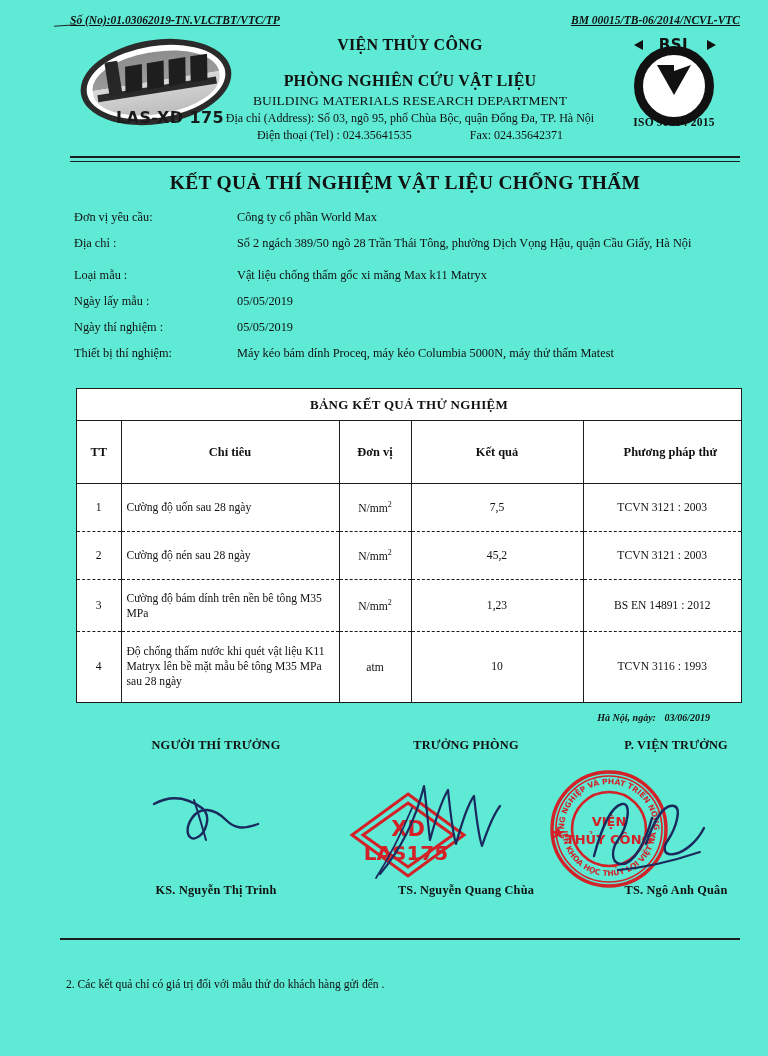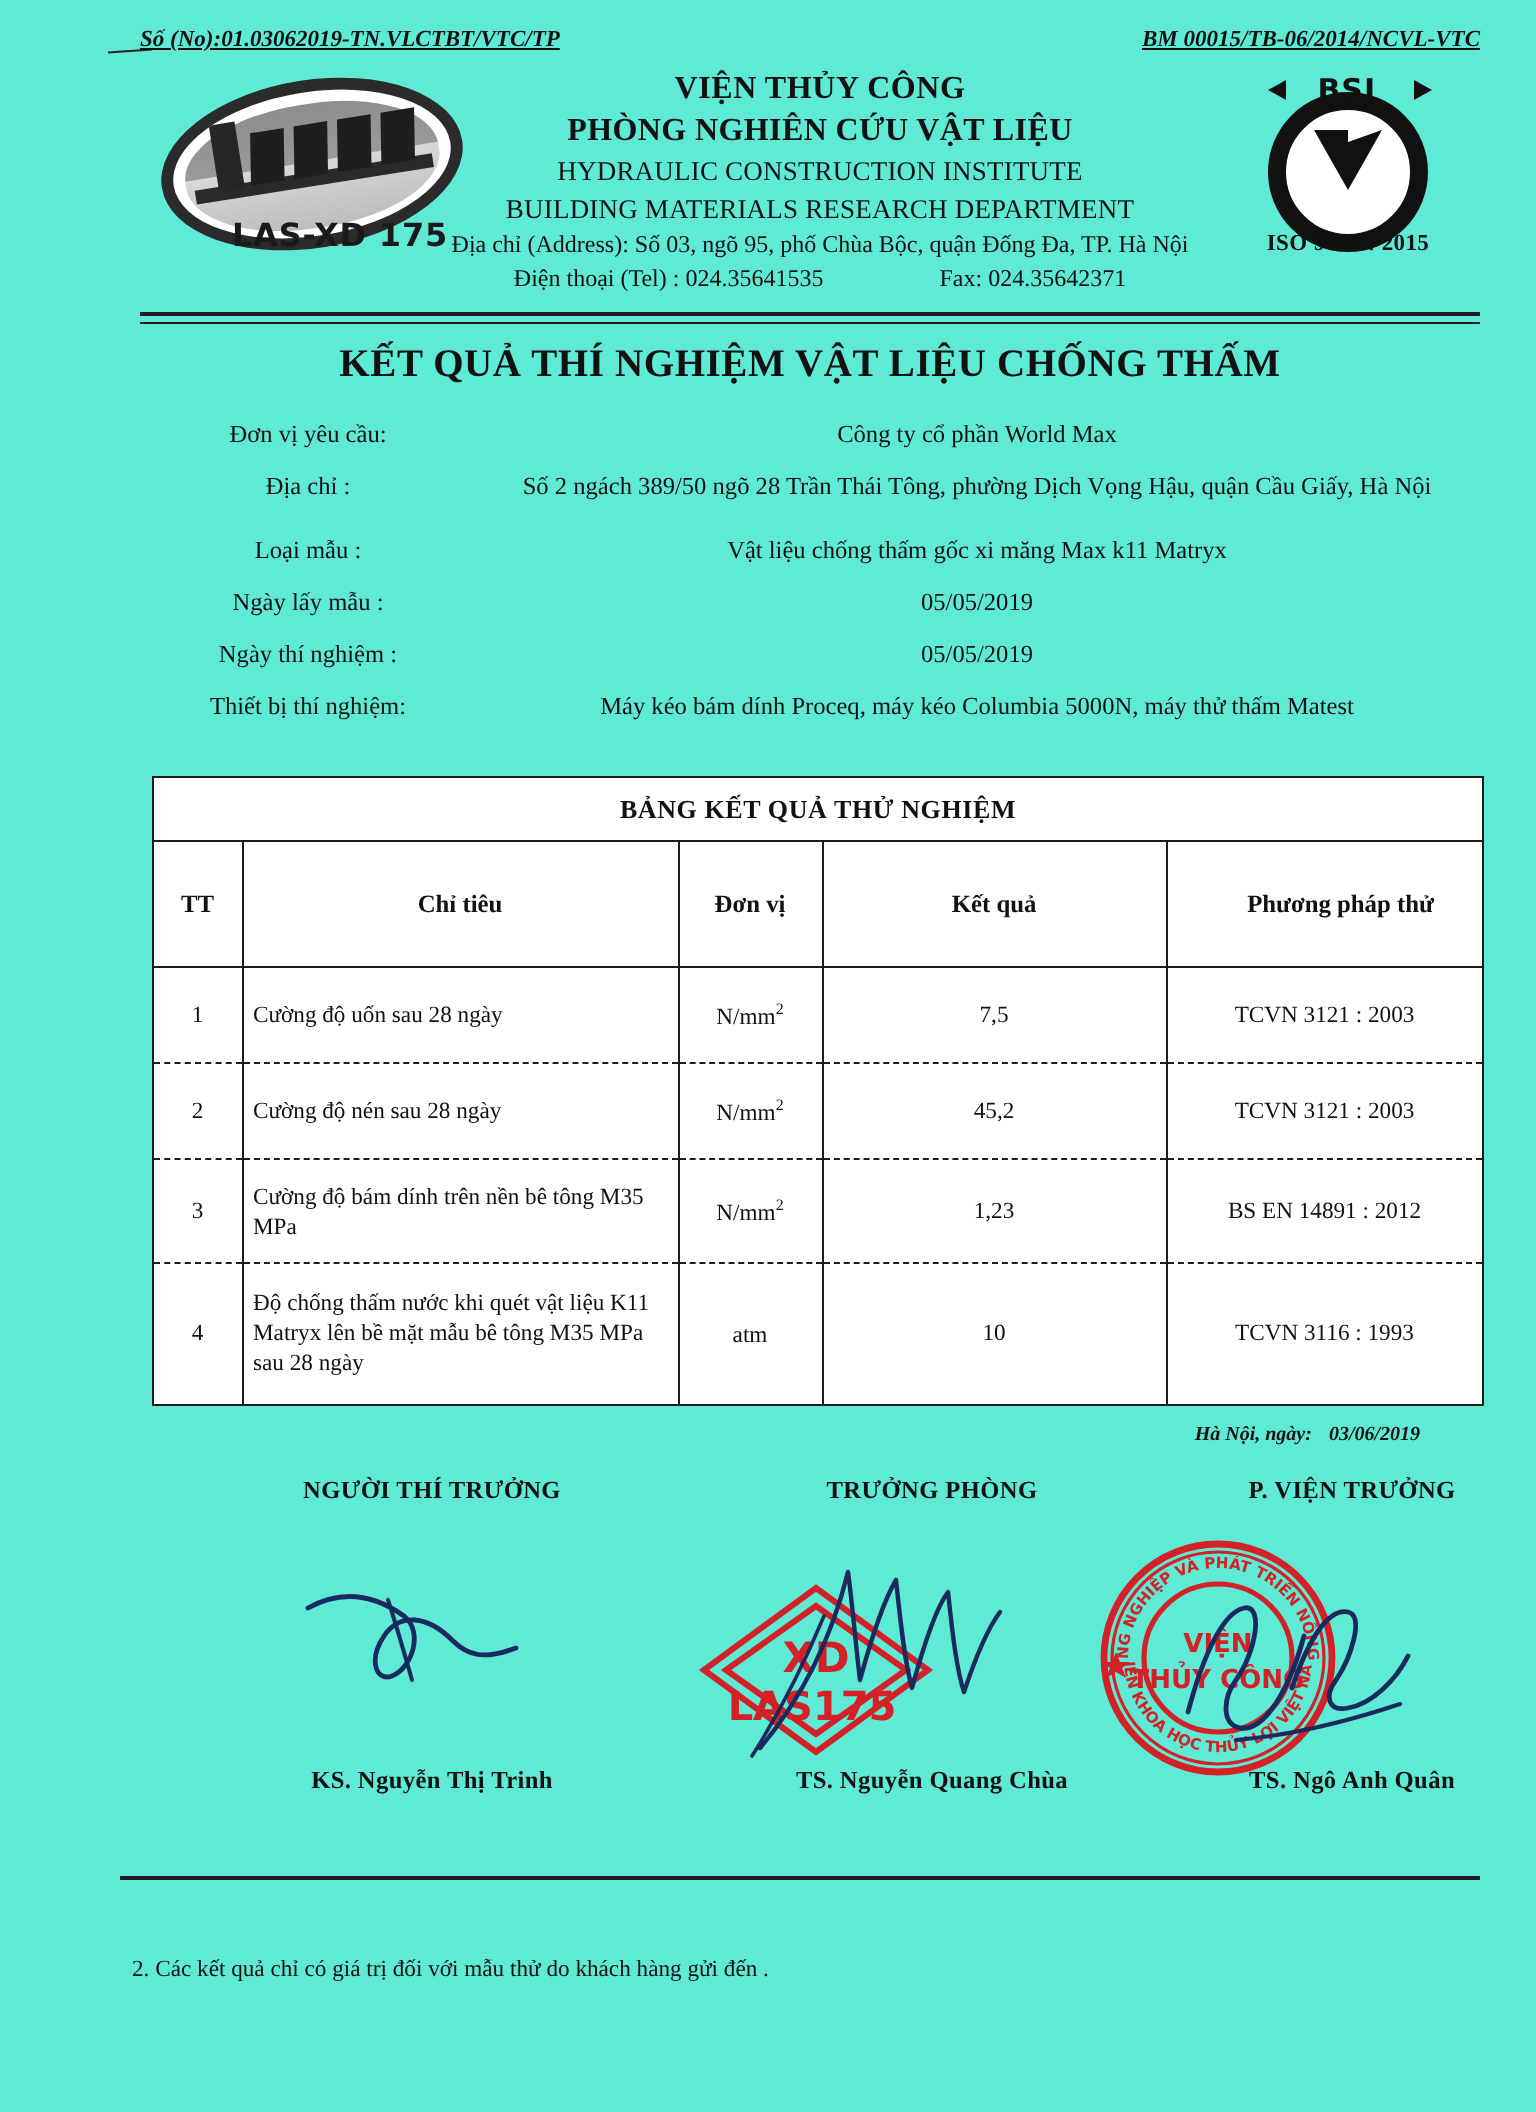--- a/index.html
+++ b/index.html
@@ -59,20 +59,21 @@
     left: 120px; right: 110px; top: 0;
     text-align: center;
   }
   .h-l1 {
     font-size: 16px; font-weight: bold; letter-spacing: .3px;
     line-height: 21px;
   }
   .h-l2 {
     font-size: 16px; font-weight: bold; letter-spacing: .2px;
     line-height: 21px;
+    margin-top: 15px;
   }
   .h-l3 {
     font-size: 13.5px; line-height: 19px; letter-spacing: .1px;
   }
   .h-l4 {
     font-size: 13.5px; line-height: 19px; letter-spacing: .1px;
   }
   .h-addr {
     font-size: 12px; line-height: 17px;
   }
@@ -201,21 +202,21 @@
     top: 172px; left: 70px; right: 28px;
     text-align: center;
     font-size: 19.5px;
     font-weight: bold;
     letter-spacing: .3px;
   }
 
   
   .info {
     position: absolute;
-    top: 210px; left: 74px; right: 28px; text-align: center;
+    top: 210px; left: 74px; right: 28px;
   }
   .info-row {
     position: relative;
     height: 26px;
     font-size: 12.3px;
   }
   .info-label {
     position: absolute; left: 0; top: 0;
     width: 160px;
   }
@@ -379,21 +380,20 @@
           <div class="dam-pier" style="left:78px;"></div>
           <div class="dam-pier" style="left:100px;"></div>
         </div>
       </div>
       <div class="las-text">LAS-XD 175</div>
     </div>
 
     <div class="header-center">
       <div class="h-l1">VIỆN THỦY CÔNG</div>
       <div class="h-l2">PHÒNG NGHIÊN CỨU VẬT LIỆU</div>
-      <div class="h-l3">HYDRAULIC CONSTRUCTION INSTITUTE</div>
       <div class="h-l4">BUILDING MATERIALS RESEARCH DEPARTMENT</div>
       <div class="h-addr">Địa chỉ (Address): Số 03, ngõ 95, phố Chùa Bộc, quận Đống Đa, TP. Hà Nội</div>
       <div class="h-tel">
         <span>Điện thoại (Tel) :  024.35641535</span>
         <span class="gap"></span>
         <span>Fax: 024.35642371</span>
       </div>
     </div>
 
     <div class="bsi-logo">

